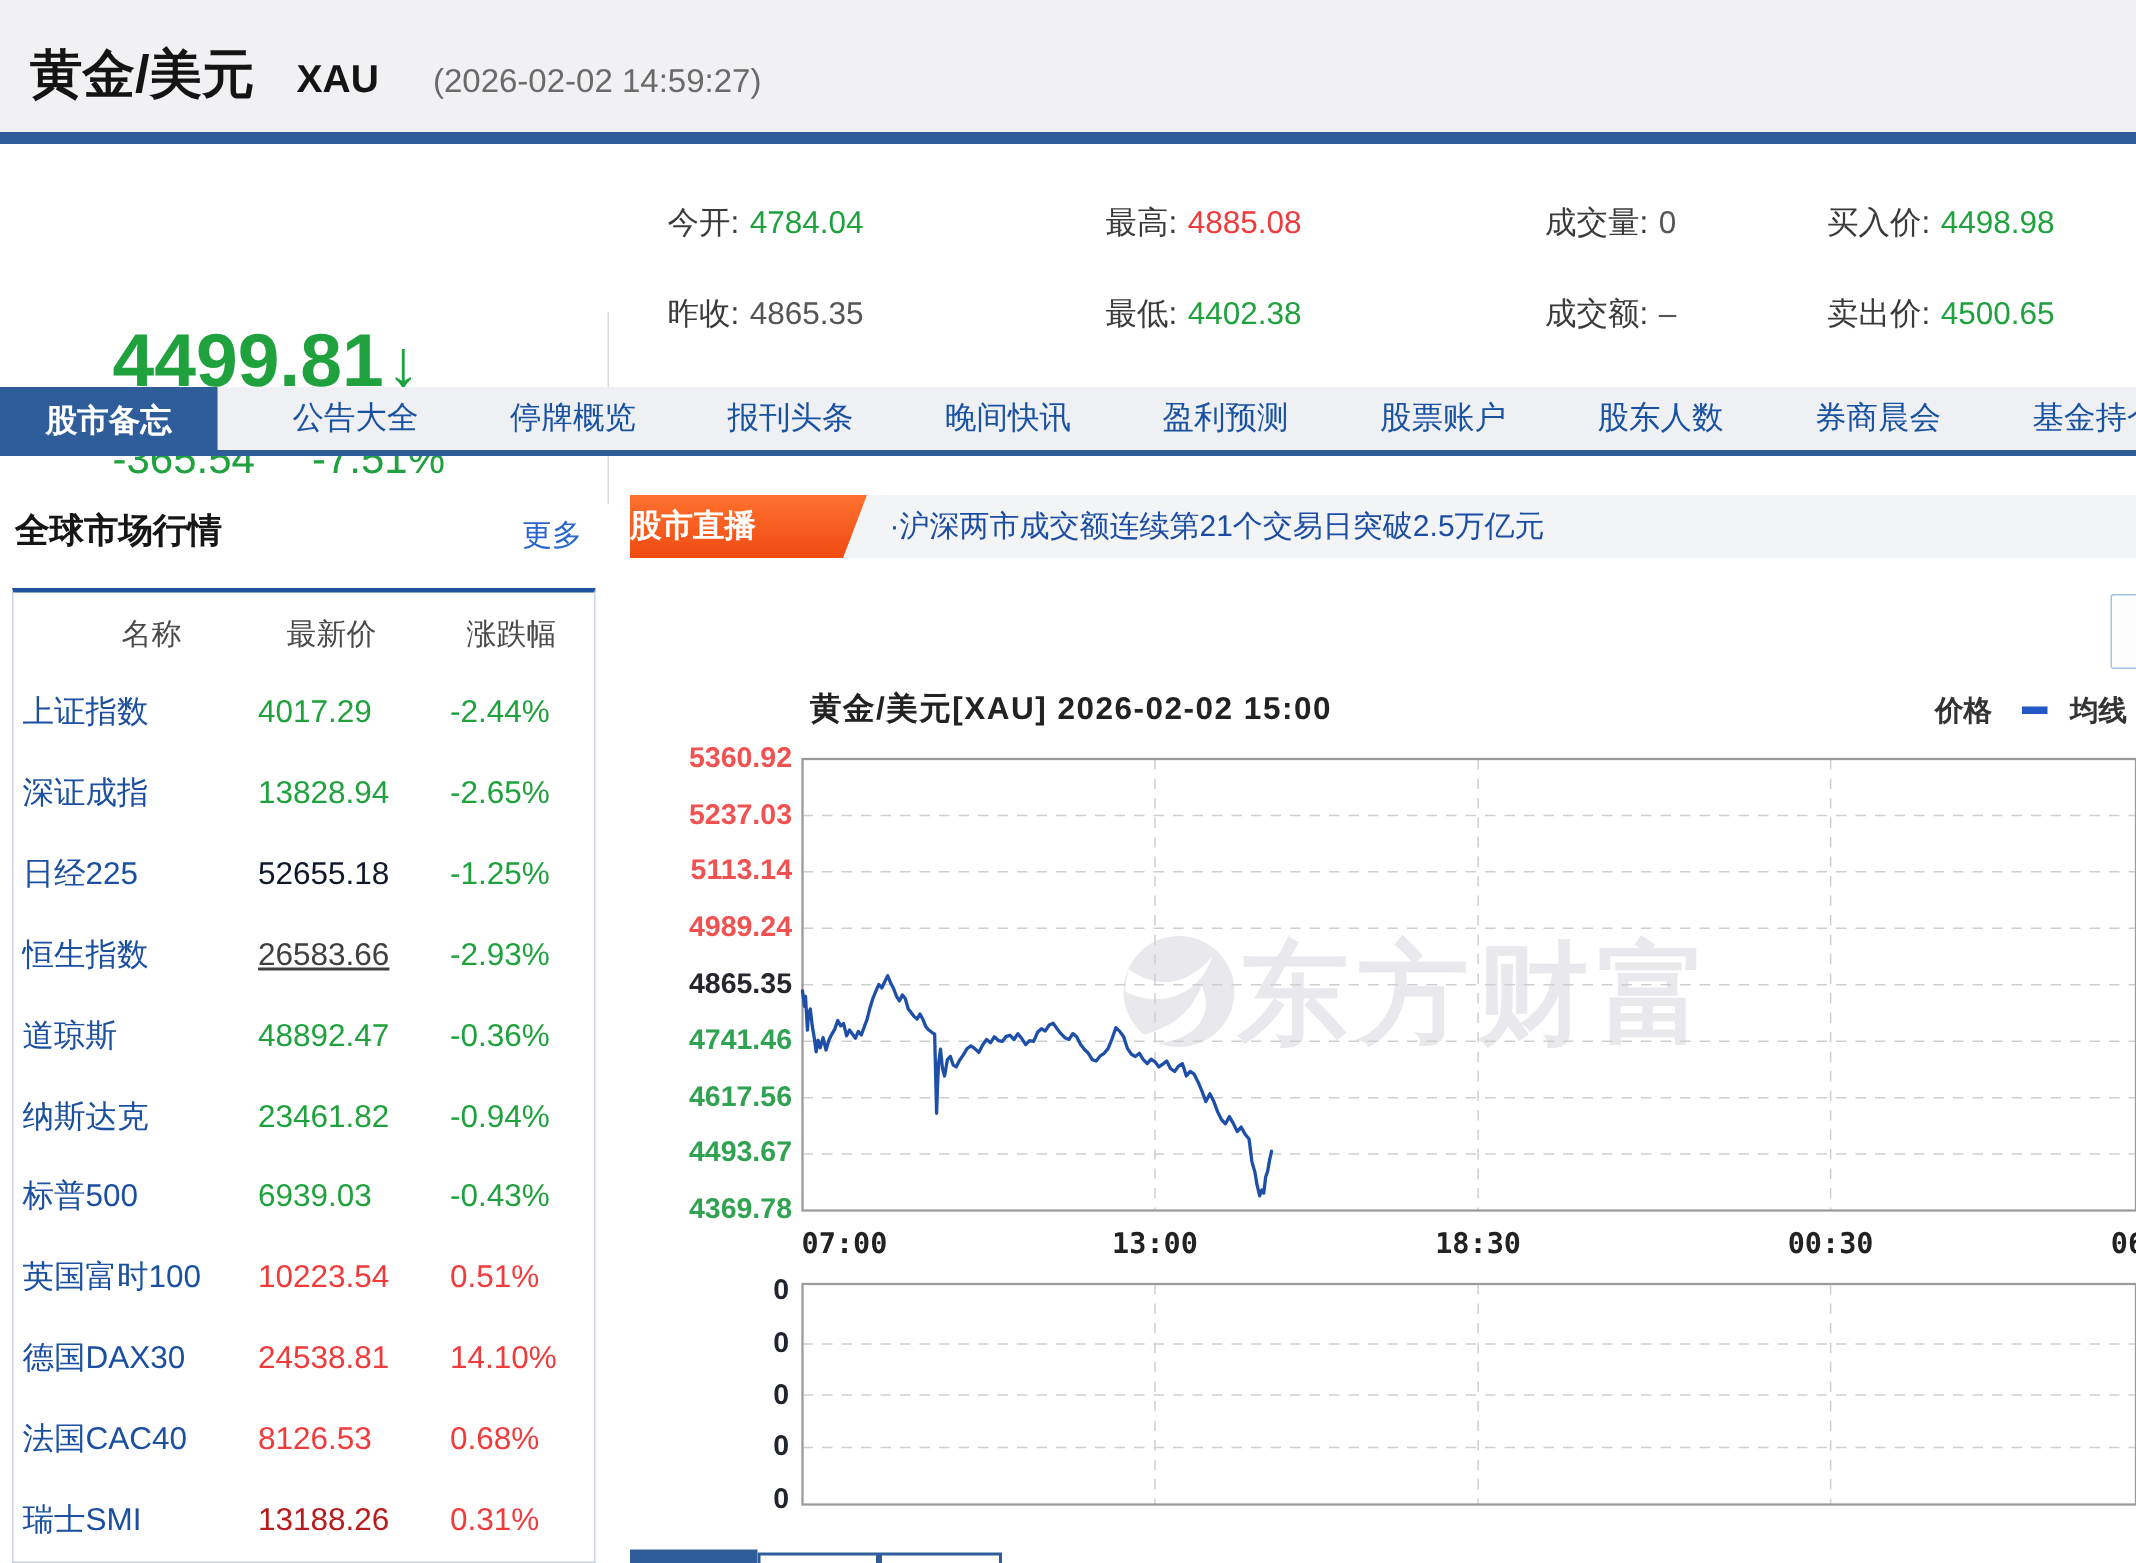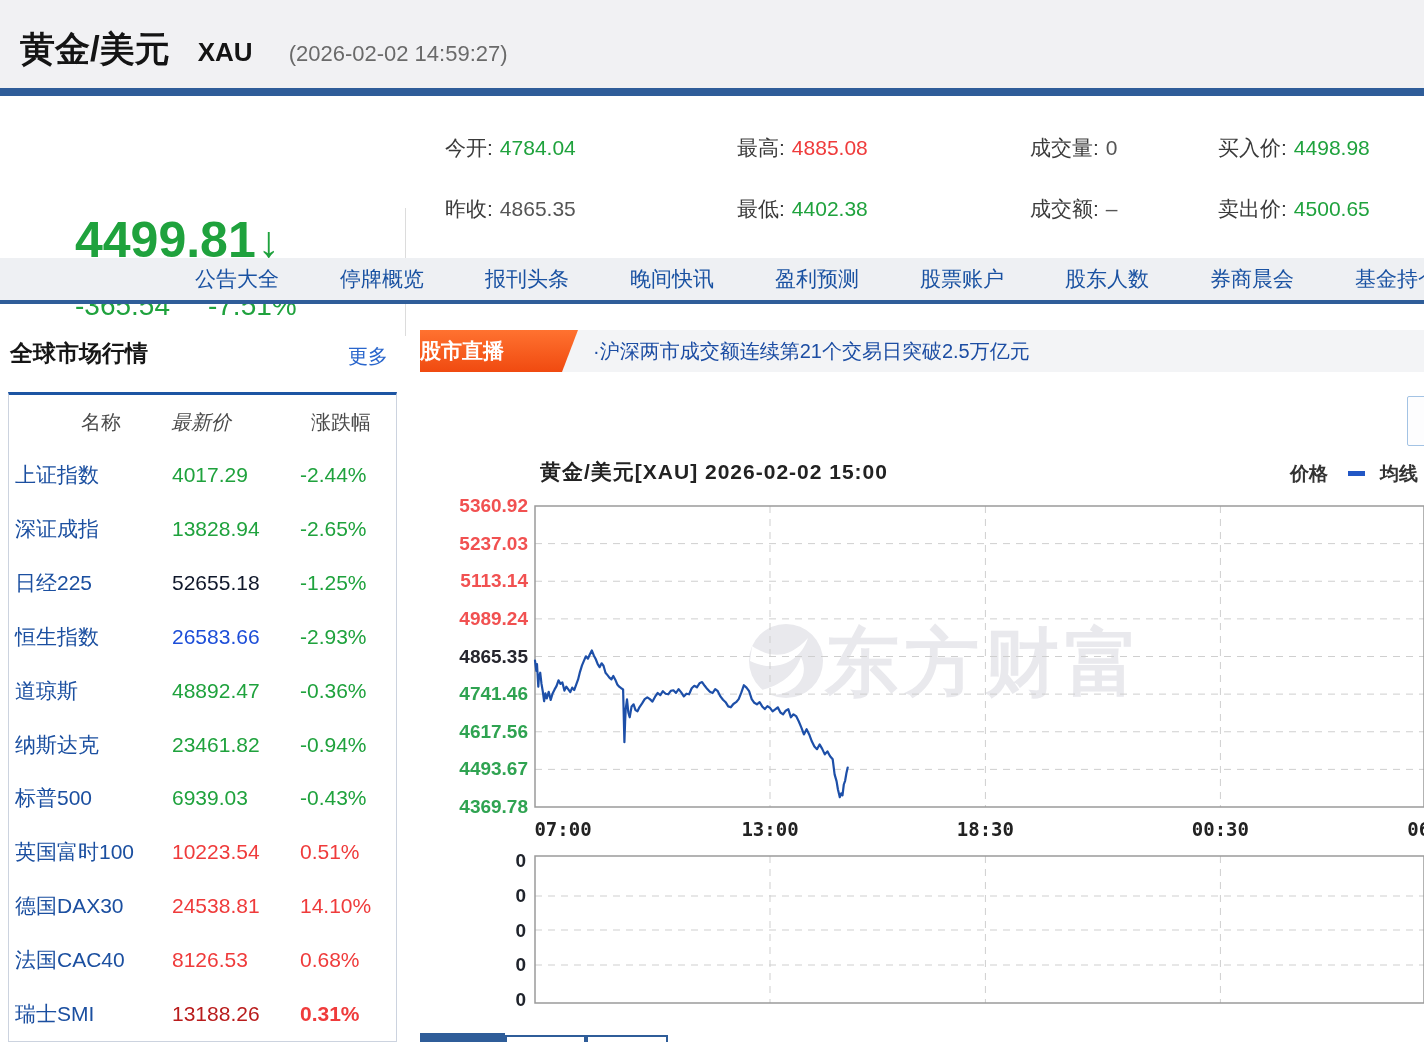--- a/index.html
+++ b/index.html
@@ -83,56 +83,57 @@
         <div class="qfield" style="left: 737px; top: 38px;"><span class="qlabel">最高:</span><span class="qvalue" style="color: rgb(239, 59, 59);">4885.08</span></div>
         <div class="qfield" style="left: 737px; top: 99px;"><span class="qlabel">最低:</span><span class="qvalue" style="color: rgb(31, 162, 61);">4402.38</span></div>
         <div class="qfield" style="left: 1030px; top: 38px;"><span class="qlabel">成交量:</span><span class="qvalue" style="color: rgb(85, 85, 85);">0</span></div>
         <div class="qfield" style="left: 1030px; top: 99px;"><span class="qlabel">成交额:</span><span class="qvalue" style="color: rgb(85, 85, 85);">–</span></div>
         <div class="qfield" style="left: 1218px; top: 38px;"><span class="qlabel">买入价:</span><span class="qvalue" style="color: rgb(31, 162, 61);">4498.98</span></div>
         <div class="qfield" style="left: 1218px; top: 99px;"><span class="qlabel">卖出价:</span><span class="qvalue" style="color: rgb(31, 162, 61);">4500.65</span></div>
       </div>
   </section>
 
   <nav id="tabs">
+      <div class="nav-tab active" style="left: 0px; width: 145px;">股市备忘</div>
       <div class="nav-tab" style="left: 189px; width: 96px;">公告大全</div>
       <div class="nav-tab" style="left: 334px; width: 96px;">停牌概览</div>
       <div class="nav-tab" style="left: 479px; width: 96px;">报刊头条</div>
       <div class="nav-tab" style="left: 624px; width: 96px;">晚间快讯</div>
       <div class="nav-tab" style="left: 769px; width: 96px;">盈利预测</div>
       <div class="nav-tab" style="left: 914px; width: 96px;">股票账户</div>
       <div class="nav-tab" style="left: 1059px; width: 96px;">股东人数</div>
       <div class="nav-tab" style="left: 1204px; width: 96px;">券商晨会</div>
       <div class="nav-tab" style="left: 1349px; width: 96px;">基金持仓</div>
     </nav>
   <div id="tabs-underline"></div>
 
   <span id="sb-title">全球市场行情</span>
   <a id="sb-more">更多</a>
   <div id="sb-table">
       <span class="sb-h" style="left: 52px; top: 14px; width: 80px; text-align: center;">名称</span>
-      <span class="sb-h" style="left: 162px; top: 14px; width: 80px; text-align: left; font-style: italic;">最新价</span>
+      <span class="sb-h" style="left: 162px; top: 14px; width: 80px; text-align: right;">最新价</span>
       <span class="sb-h" style="left: 292px; top: 14px; width: 80px; text-align: center;">涨跌幅</span>
       <div style="position: absolute; left: 0px; width: 100%; top: 68px; height: 26px; cursor: pointer;">
         <span class="sb-cell" style="left: 6px; top: 0px; color: rgb(27, 79, 160);">上证指数</span>
         <span class="sb-cell" style="left: 163px; top: 0px; color: rgb(31, 162, 61);">4017.29</span>
         <span class="sb-cell" style="left: 291px; top: 0px; color: rgb(31, 162, 61);">-2.44%</span>
       </div>
       <div style="position: absolute; left: 0px; width: 100%; top: 121.9px; height: 26px; cursor: pointer;">
         <span class="sb-cell" style="left: 6px; top: 0px; color: rgb(27, 79, 160);">深证成指</span>
         <span class="sb-cell" style="left: 163px; top: 0px; color: rgb(31, 162, 61);">13828.94</span>
         <span class="sb-cell" style="left: 291px; top: 0px; color: rgb(31, 162, 61);">-2.65%</span>
       </div>
       <div style="position: absolute; left: 0px; width: 100%; top: 175.8px; height: 26px; cursor: pointer;">
         <span class="sb-cell" style="left: 6px; top: 0px; color: rgb(27, 79, 160);">日经225</span>
         <span class="sb-cell" style="left: 163px; top: 0px; color: #0f172a;">52655.18</span>
         <span class="sb-cell" style="left: 291px; top: 0px; color: rgb(31, 162, 61);">-1.25%</span>
       </div>
       <div style="position: absolute; left: 0px; width: 100%; top: 229.7px; height: 26px; cursor: pointer;">
         <span class="sb-cell" style="left: 6px; top: 0px; color: rgb(27, 79, 160);">恒生指数</span>
-        <span class="sb-cell" style="left: 163px; top: 0px; color: #1d4ed8;">26583.66</span>
+        <span class="sb-cell" style="left: 163px; top: 0px; color: #404040; text-decoration: underline;">26583.66</span>
         <span class="sb-cell" style="left: 291px; top: 0px; color: rgb(31, 162, 61);">-2.93%</span>
       </div>
       <div style="position: absolute; left: 0px; width: 100%; top: 283.6px; height: 26px; cursor: pointer;">
         <span class="sb-cell" style="left: 6px; top: 0px; color: rgb(27, 79, 160);">道琼斯</span>
         <span class="sb-cell" style="left: 163px; top: 0px; color: rgb(31, 162, 61);">48892.47</span>
         <span class="sb-cell" style="left: 291px; top: 0px; color: rgb(31, 162, 61);">-0.36%</span>
       </div>
       <div style="position: absolute; left: 0px; width: 100%; top: 337.5px; height: 26px; cursor: pointer;">
         <span class="sb-cell" style="left: 6px; top: 0px; color: rgb(27, 79, 160);">纳斯达克</span>
         <span class="sb-cell" style="left: 163px; top: 0px; color: rgb(31, 162, 61);">23461.82</span>
@@ -154,21 +155,21 @@
         <span class="sb-cell" style="left: 291px; top: 0px; color: rgb(239, 59, 59);">14.10%</span>
       </div>
       <div style="position: absolute; left: 0px; width: 100%; top: 553.1px; height: 26px; cursor: pointer;">
         <span class="sb-cell" style="left: 6px; top: 0px; color: rgb(27, 79, 160);">法国CAC40</span>
         <span class="sb-cell" style="left: 163px; top: 0px; color: rgb(239, 59, 59);">8126.53</span>
         <span class="sb-cell" style="left: 291px; top: 0px; color: rgb(239, 59, 59);">0.68%</span>
       </div>
       <div style="position: absolute; left: 0px; width: 100%; top: 607px; height: 26px; cursor: pointer;">
         <span class="sb-cell" style="left: 6px; top: 0px; color: rgb(27, 79, 160);">瑞士SMI</span>
         <span class="sb-cell" style="left: 163px; top: 0px; color: #b91c1c;">13188.26</span>
-        <span class="sb-cell" style="left: 291px; top: 0px; color: rgb(239, 59, 59); font-weight: bold;">0.31%</span>
+        <span class="sb-cell" style="left: 291px; top: 0px; color: rgb(239, 59, 59);">0.31%</span>
       </div>
     </div>
 
   <div id="banner-strip"></div>
   <div id="banner-label">股市直播</div>
   <div id="ticker">·沪深两市成交额连续第21个交易日突破2.5万亿元</div>
 
   <div id="side-widget"></div>
 
   <div id="chart-title">黄金/美元[XAU] 2026-02-02 15:00</div>

